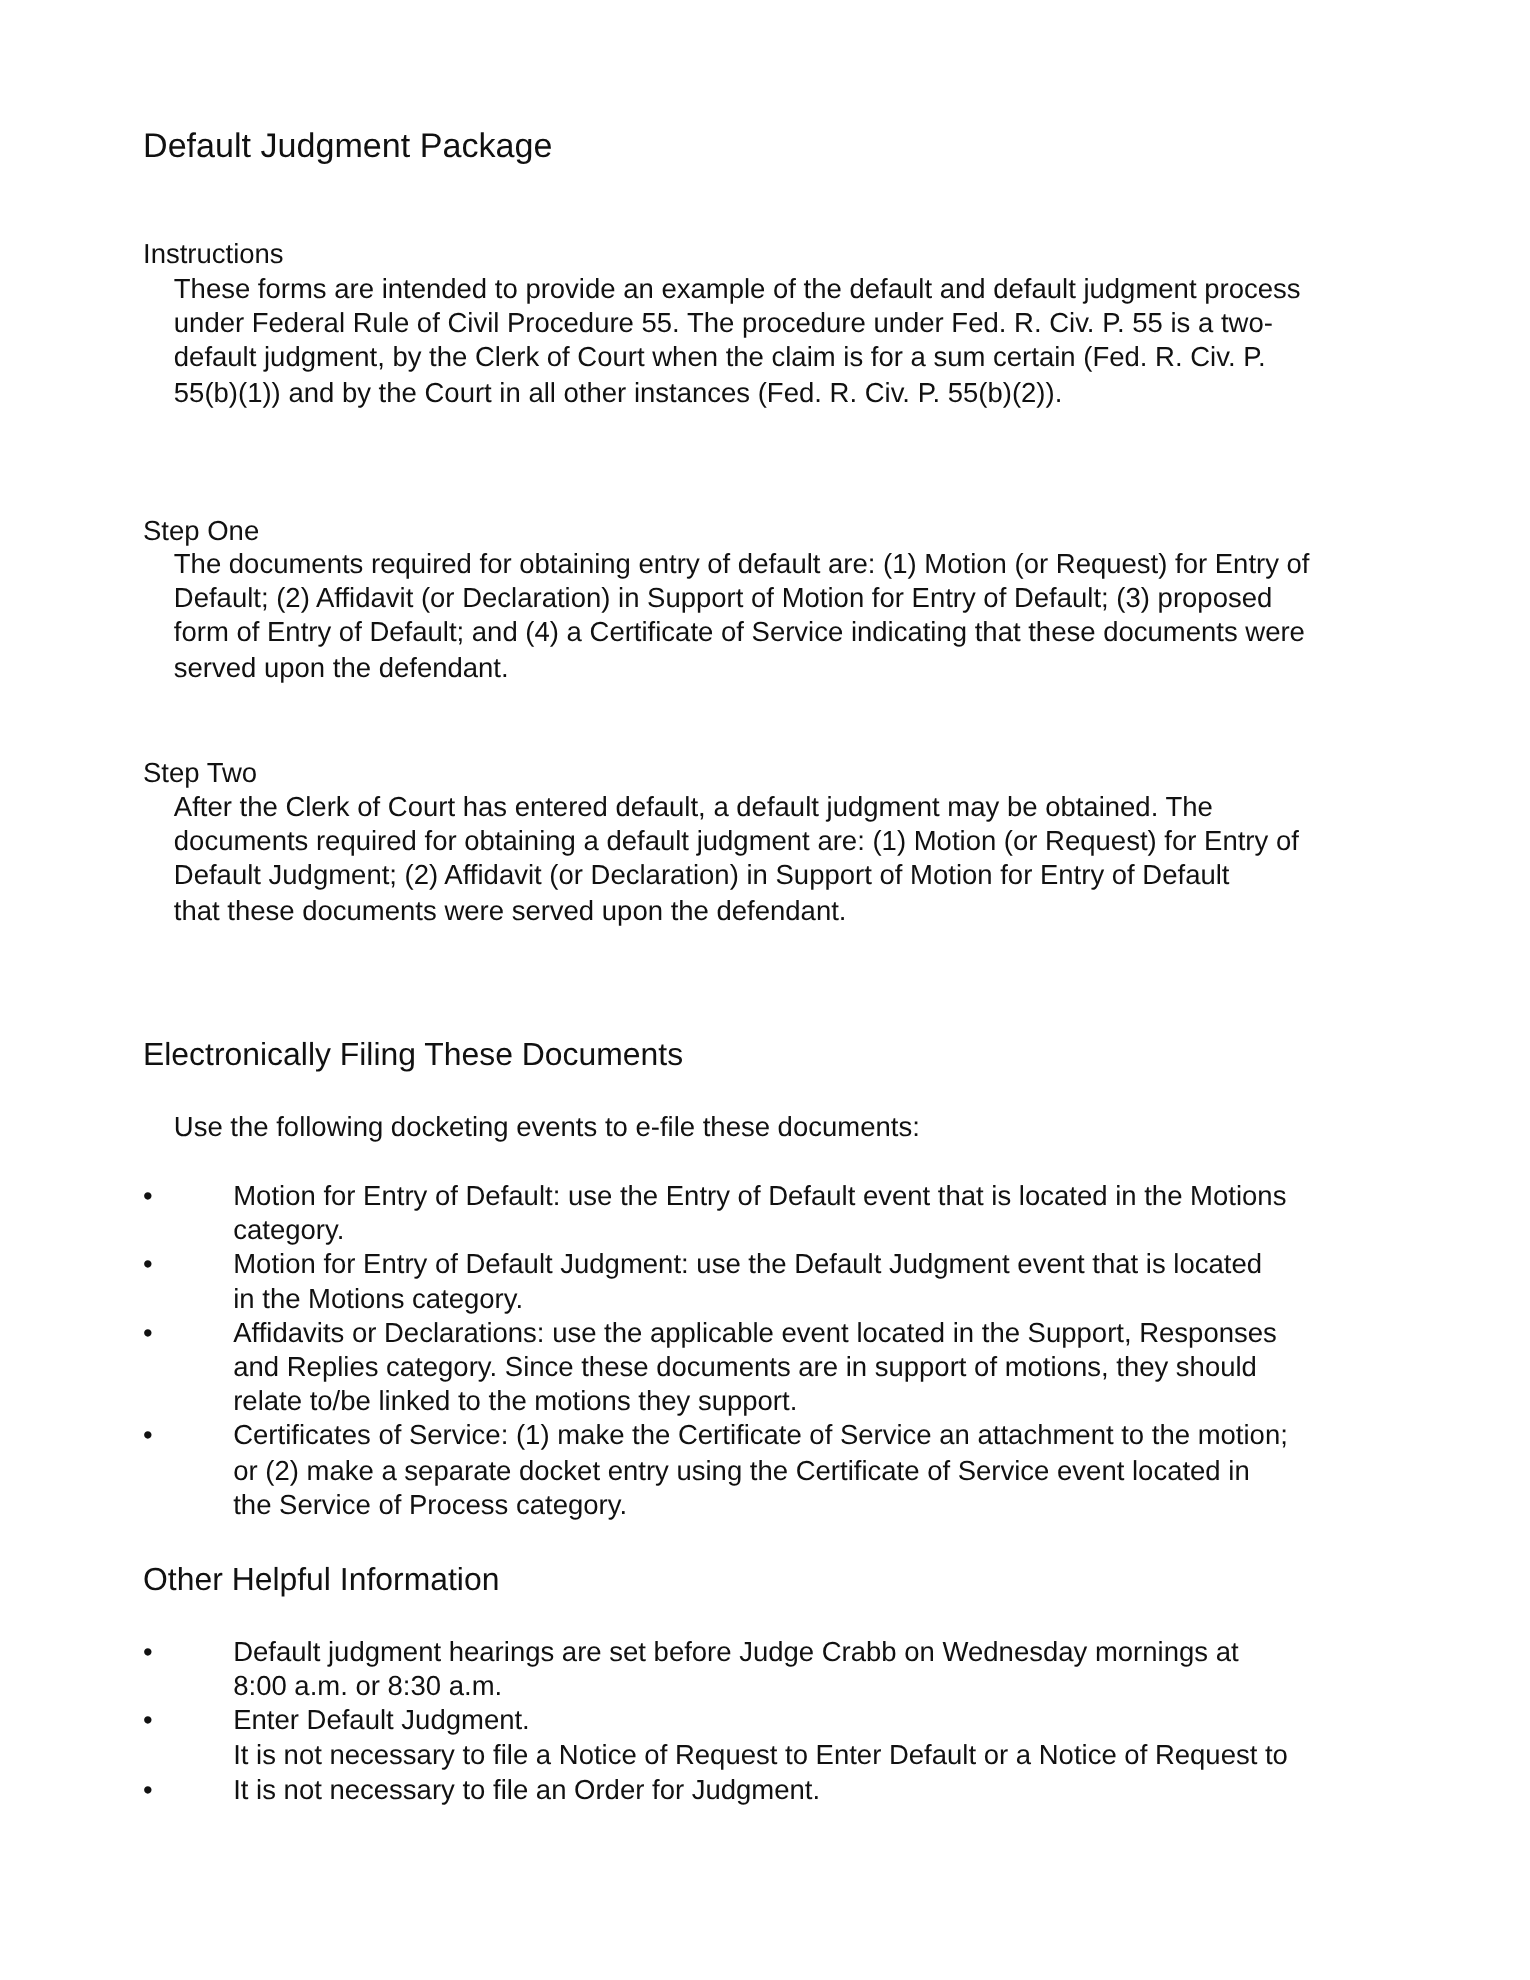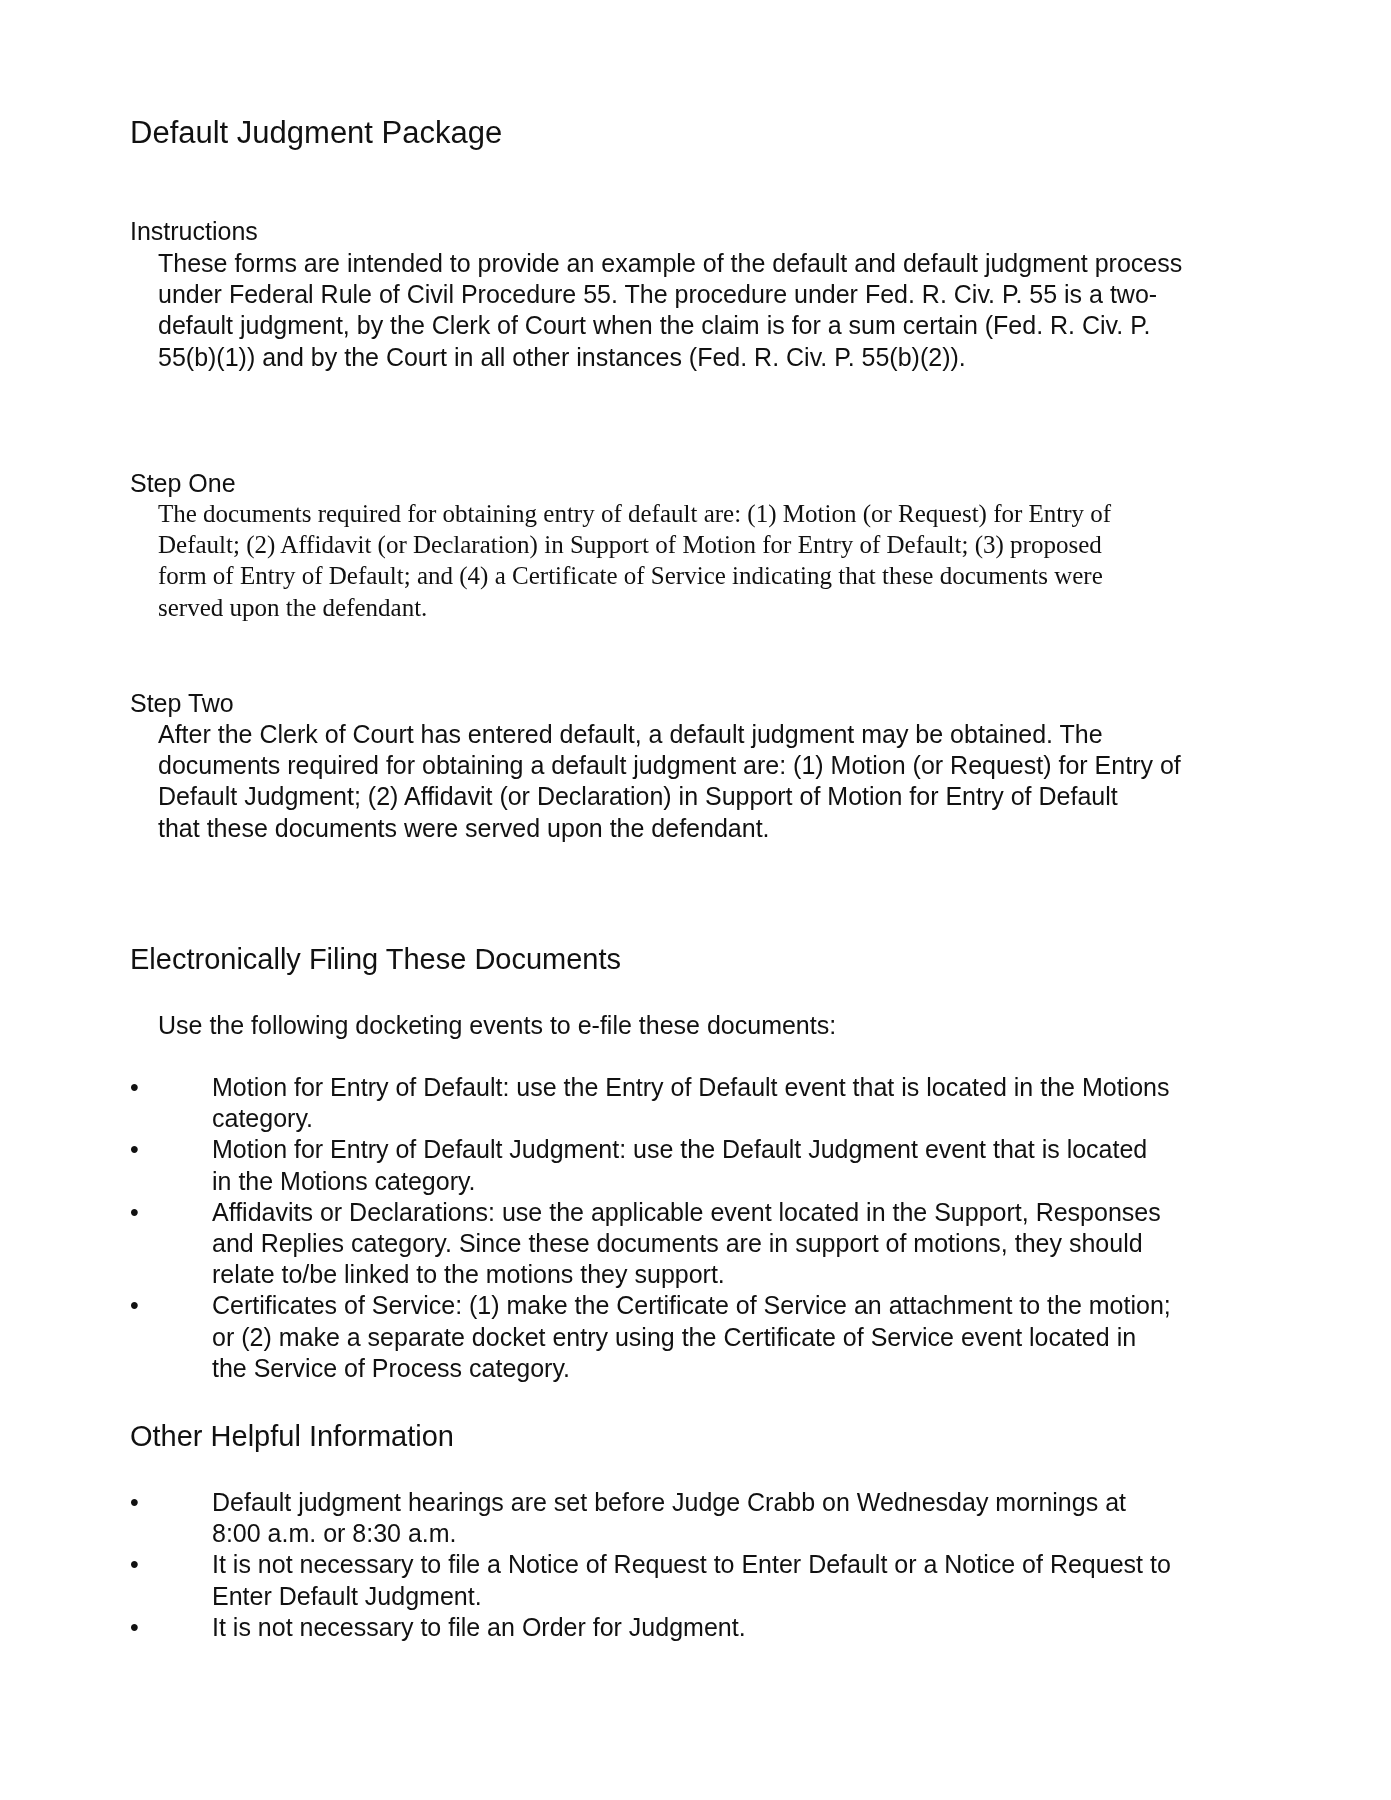--- a/index.html
+++ b/index.html
@@ -25,21 +25,21 @@
 
   <div class="para" style="top:248px;">
     <span class="line">These forms are intended to provide an example of the default and default judgment process</span>
     <span class="line">under Federal Rule of Civil Procedure 55.  The procedure under Fed. R. Civ. P. 55 is a two-</span>
     <span class="line">default judgment, by the Clerk of Court when the claim is for a sum certain (Fed. R. Civ. P.</span>
     <span class="line">55(b)(1)) and by the Court in all other instances (Fed. R. Civ. P. 55(b)(2)).</span>
   </div>
 
   <div class="h2" style="top:436px;">Step One</div>
 
-  <div class="para" style="top:498px;font-family:Liberation Serif, serif;">
+  <div class="para" style="top:498px;">
     <span class="line">The documents required for obtaining entry of default are: (1) Motion (or Request) for Entry of</span>
     <span class="line">Default; (2) Affidavit (or Declaration) in Support of Motion for Entry of Default; (3) proposed</span>
     <span class="line">form of Entry of Default; and (4) a Certificate of Service indicating that these documents were</span>
     <span class="line">served upon the defendant.</span>
   </div>
 
   <div class="h2" style="top:656px;">Step Two</div>
 
   <div class="para" style="top:719px;">
     <span class="line">After the Clerk of Court has entered default, a default judgment may be obtained.  The</span>
@@ -82,22 +82,22 @@
   <div class="h1" style="top:1418px;font-size:29px;">Other Helpful Information</div>
 
   <ul class="list" style="top:1487px;">
     <li class="li">
       <span class="bullet">•</span>
       <span class="line">Default judgment hearings are set before Judge Crabb on Wednesday mornings at</span>
       <span class="line">8:00 a.m. or 8:30 a.m.</span>
     </li>
     <li class="li">
       <span class="bullet">•</span>
+      <span class="line">Enter Default Judgment.</span>
       <span class="line">It is not necessary to file a Notice of Request to Enter Default or a Notice of Request to</span>
-      <span class="line">Enter Default Judgment.</span>
     </li>
     <li class="li">
       <span class="bullet">•</span>
       <span class="line">It is not necessary to file an Order for Judgment.</span>
     </li>
   </ul>
 
 </div>
 
 </body></html>

